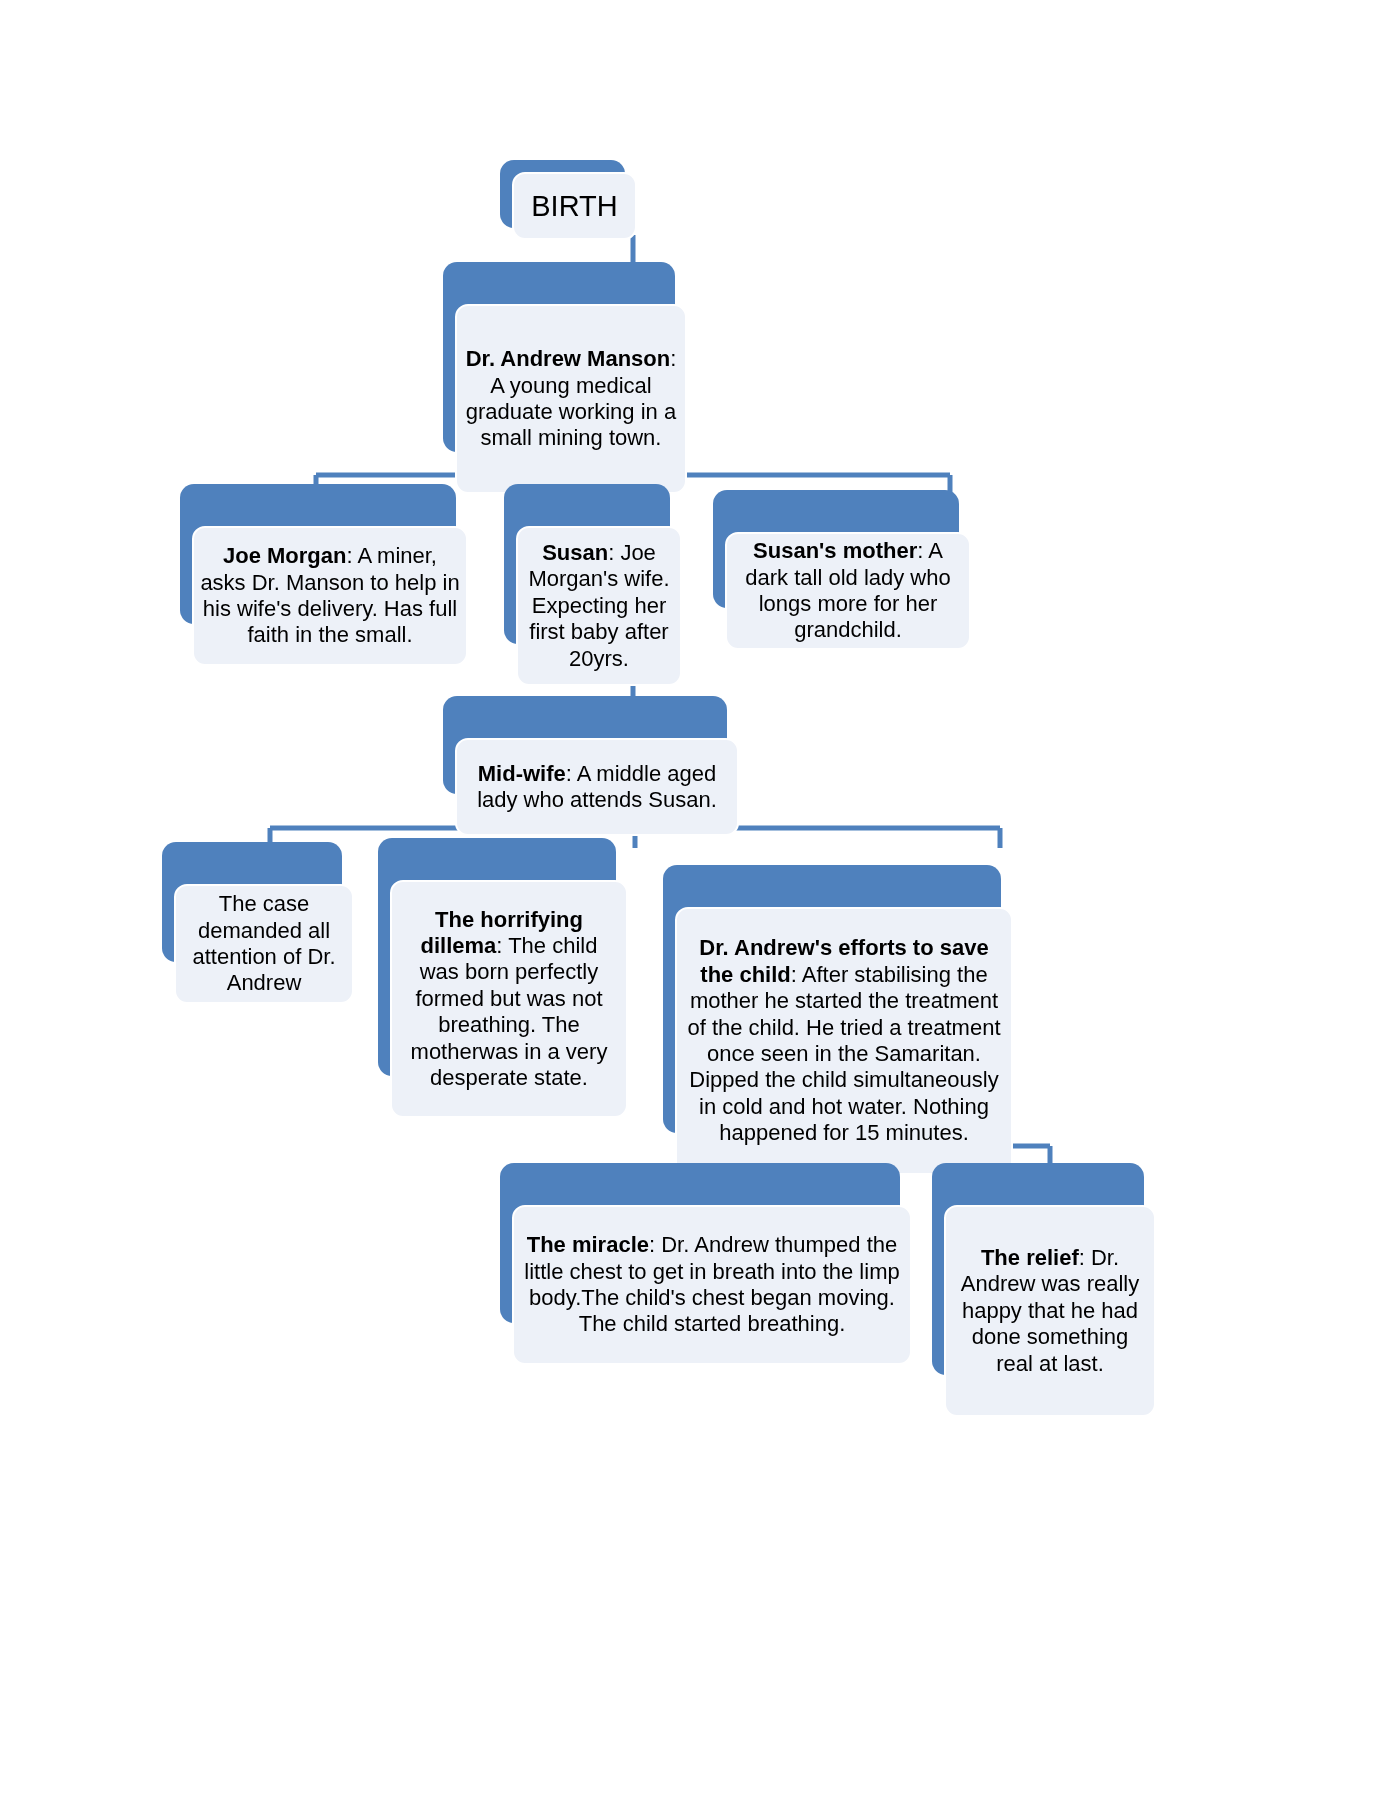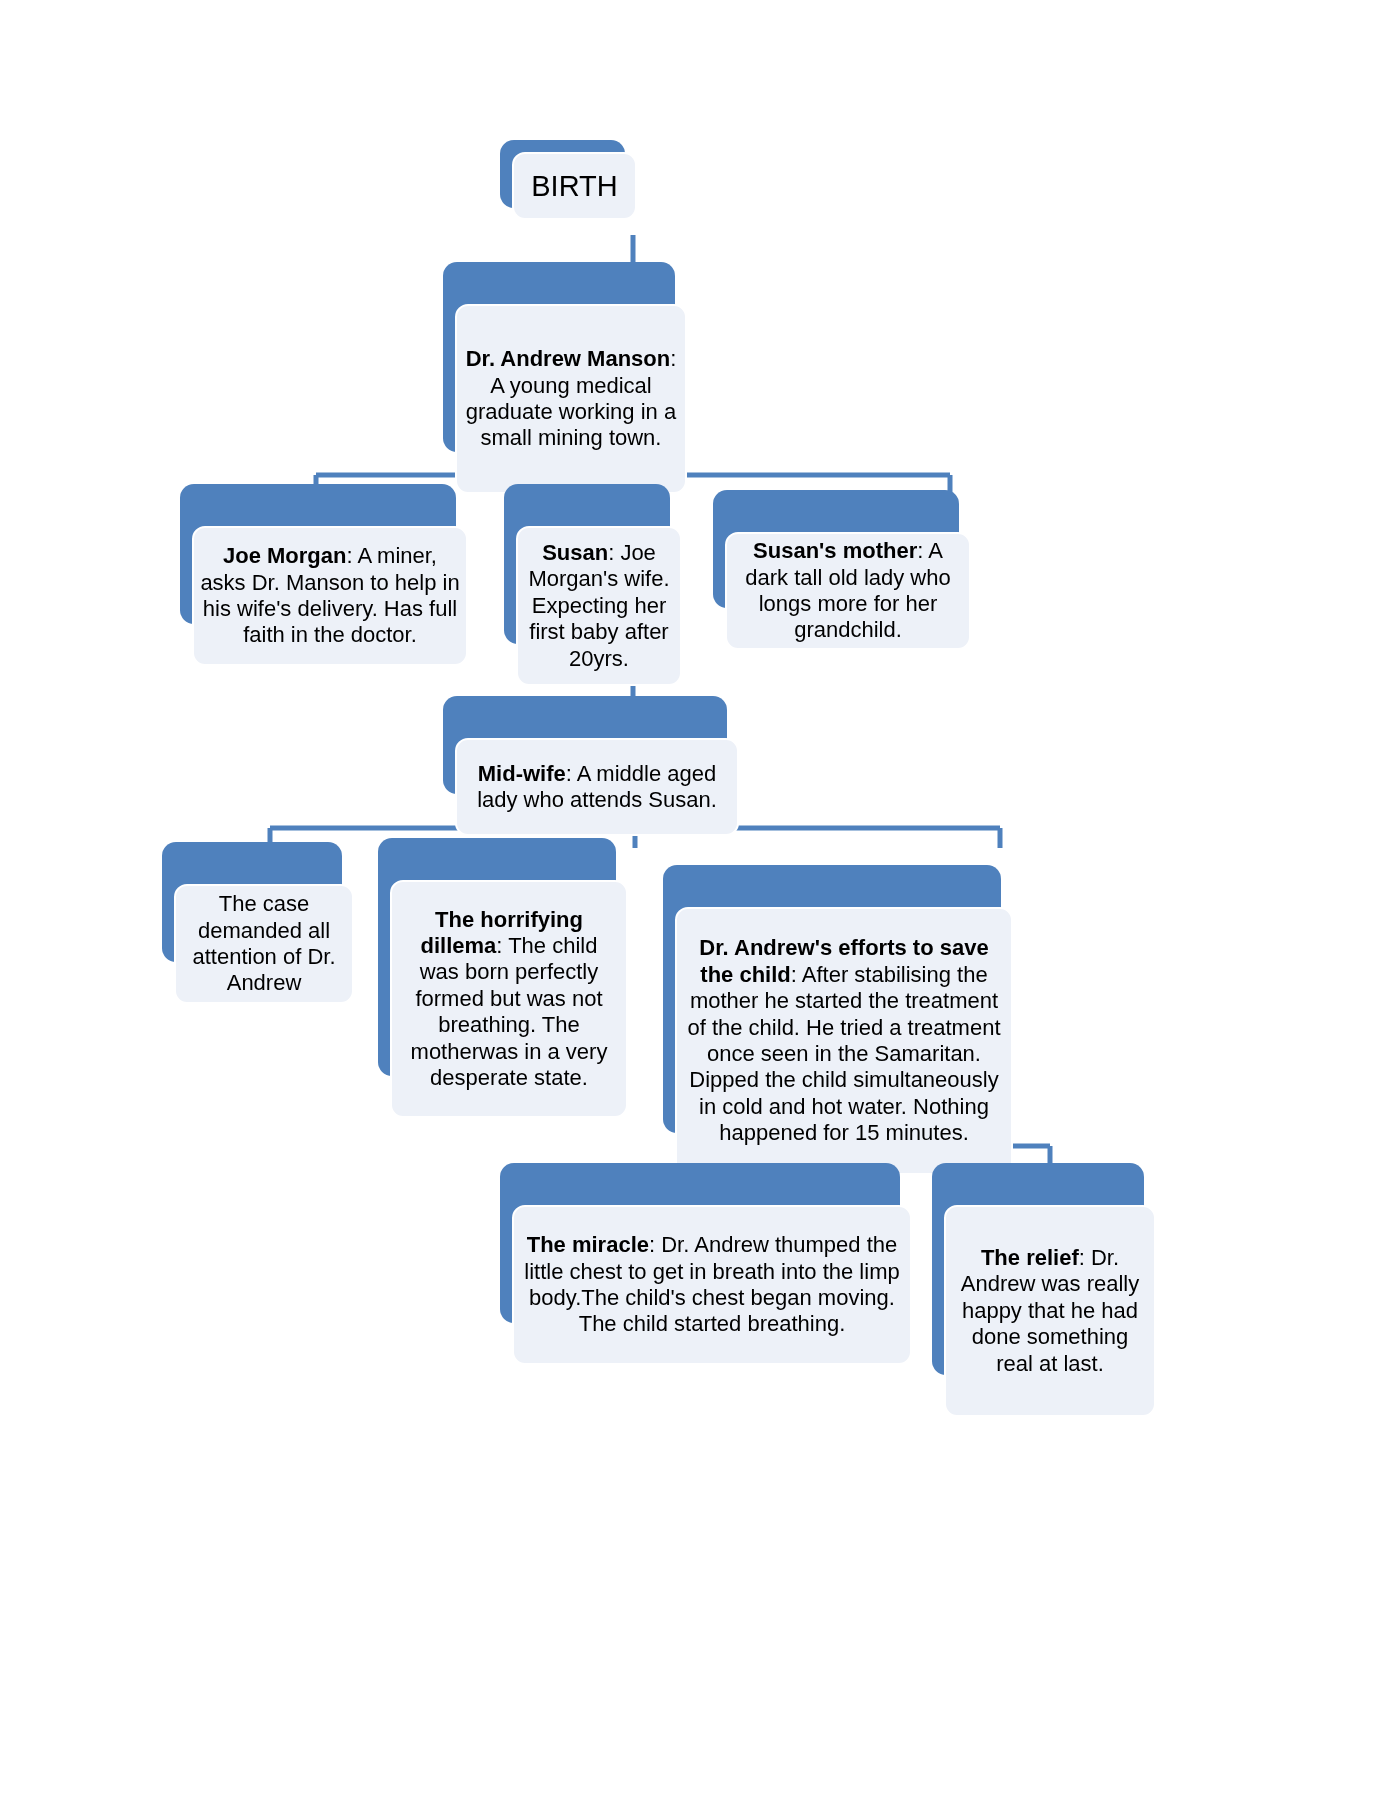--- a/index.html
+++ b/index.html
@@ -98,38 +98,38 @@
       <path d="M 635 828 L 635 848"></path>
       <path d="M 1000 828 L 1000 848"></path>
 
       <path d="M 838 1122 L 838 1146"></path>
       <path d="M 700 1146 L 1050 1146"></path>
       <path d="M 700 1146 L 700 1168"></path>
       <path d="M 1050 1146 L 1050 1168"></path>
     </g>
   </svg>
 
-  <div class="node" style="left:500px; top:140px; width:125px; height:68px;text-decoration:underline;">
+  <div class="node" style="left:500px; top:160px; width:125px; height:68px;text-decoration:underline;">
     <div class="plate"></div>
     <div class="card fs-29">
       <span class="txt">BIRTH</span>
     </div>
   </div>
 
   <div class="node" style="left:443px; top:262px; width:232px; height:190px;">
     <div class="plate"></div>
     <div class="card fs-22">
       <span class="txt"><b>Dr. Andrew Manson</b><span>: A young medical graduate working in a small mining town.</span></span>
     </div>
   </div>
 
   <div class="node" style="left:180px; top:484px; width:276px; height:140px;">
     <div class="plate"></div>
     <div class="card fs-22">
-      <span class="txt"><b>Joe Morgan</b><span>: A miner, asks Dr. Manson to help in his wife's delivery. Has full faith in the doctor.</span></span>
+      <span class="txt"><b>Joe Morgan</b><span>: A miner, asks Dr. Manson to help in his wife's delivery. Has full faith in the small.</span></span>
     </div>
   </div>
 
   <div class="node" style="left:504px; top:484px; width:166px; height:160px;text-decoration:underline;">
     <div class="plate"></div>
     <div class="card fs-22">
       <span class="txt"><b>Susan</b><span>: Joe Morgan's wife. Expecting her first baby after 20yrs.</span></span>
     </div>
   </div>
 

